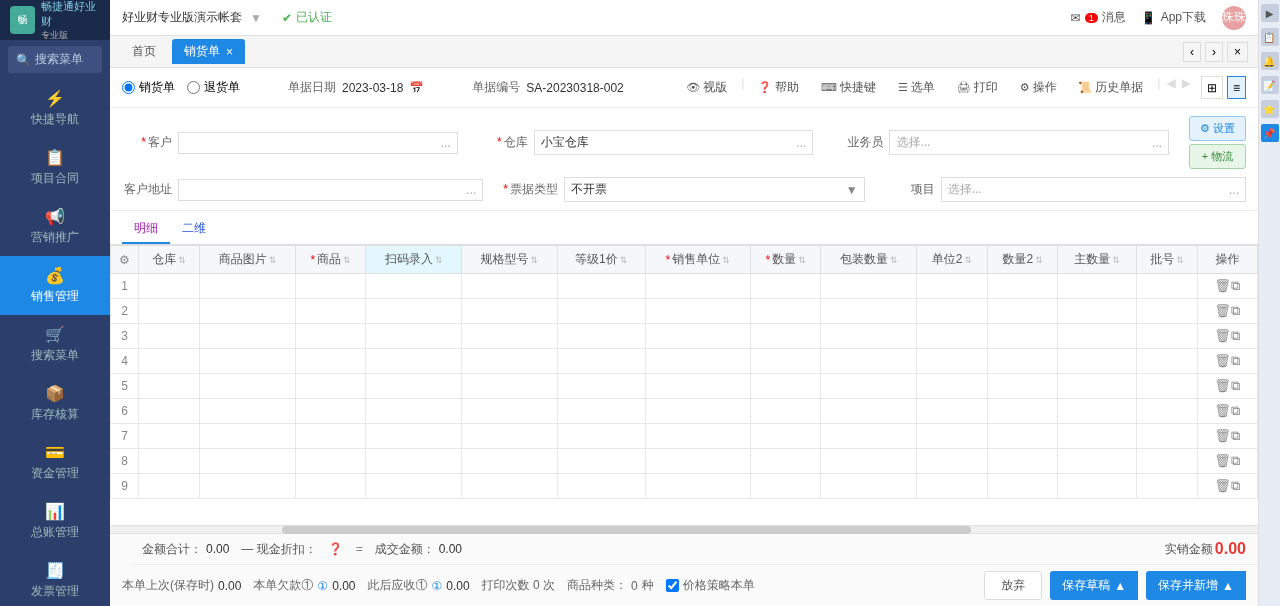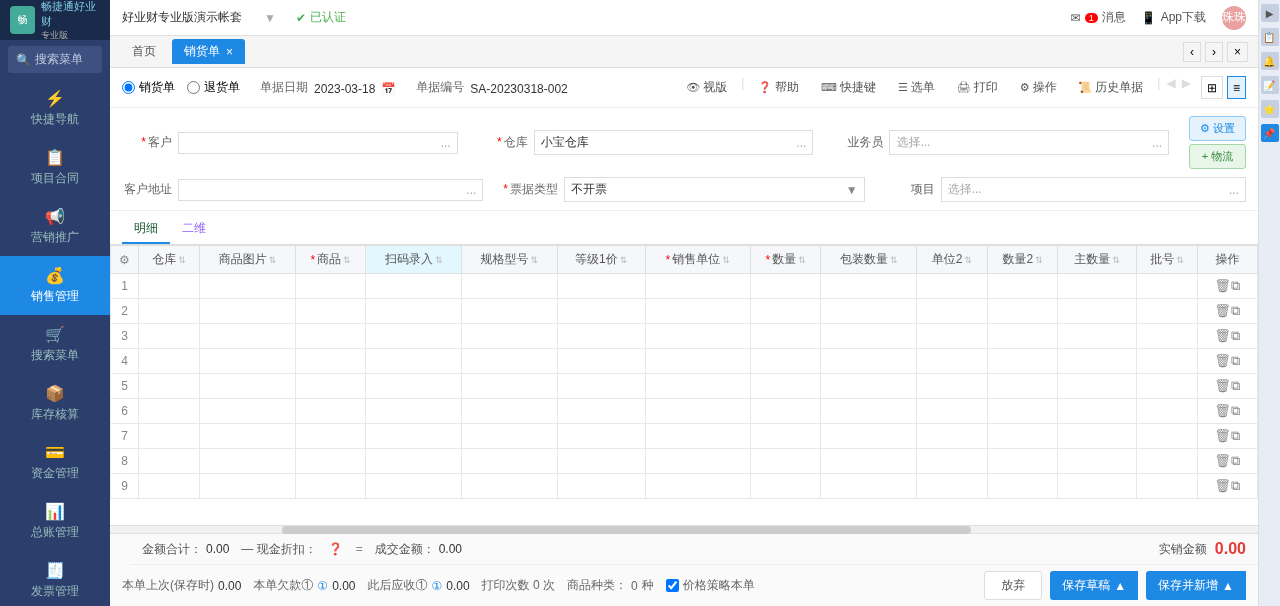--- a/index.html
+++ b/index.html
@@ -13,21 +13,21 @@
     .sidebar-search-btn { background: #3d5080; border: none; color: #bcd; padding: 5px 8px; width: 100%; border-radius: 3px; cursor: pointer; font-size: 11px; display: flex; align-items: center; gap: 4px; }
     .sidebar-item { display: flex; flex-direction: column; align-items: center; padding: 10px 5px; cursor: pointer; color: #9bb; font-size: 11px; gap: 3px; }
     .sidebar-item.active { background: #1e88e5; color: white; }
     .sidebar-item-icon { font-size: 16px; }
 
     
     .main { flex: 1; display: flex; flex-direction: column; overflow: hidden; }
 
     
     .topbar { background: white; height: 36px; display: flex; align-items: center; padding: 0 12px; gap: 10px; border-bottom: 1px solid #e0e0e0; }
-    .topbar-company { display: flex; align-items: center; gap: 22px; font-size: 12px; color: #333; }
+    .topbar-company { display: flex; align-items: center; gap: 8px; font-size: 12px; color: #333; }
     .topbar-auth { color: #4caf50; display: flex; align-items: center; gap: 4px; font-size: 11px; margin-left: 10px; }
     .topbar-right { margin-left: auto; display: flex; align-items: center; gap: 16px; }
     .topbar-action { display: flex; align-items: center; gap: 4px; color: #555; cursor: pointer; font-size: 11px; }
     .topbar-action .badge { background: red; color: white; border-radius: 8px; padding: 0 4px; font-size: 9px; }
     .avatar { width: 24px; height: 24px; background: #e8a0a0; border-radius: 50%; display: flex; align-items: center; justify-content: center; color: white; font-size: 10px; }
 
     
     .tabbar { background: #f5f5f5; height: 32px; display: flex; align-items: center; padding: 0 10px; border-bottom: 1px solid #ddd; gap: 4px; }
     .tabbar-tab { padding: 4px 12px; font-size: 12px; cursor: pointer; color: #555; border-radius: 3px 3px 0 0; }
     .tabbar-tab.active { background: #1e88e5; color: white; display: flex; align-items: center; gap: 6px; }
@@ -36,21 +36,21 @@
     .tabbar-nav-btn { background: none; border: 1px solid #ddd; padding: 2px 6px; cursor: pointer; font-size: 12px; }
 
     
     .content { flex: 1; background: white; overflow: hidden; display: flex; flex-direction: column; }
 
     
     .form-header { padding: 8px 12px; border-bottom: 1px solid #eee; display: flex; align-items: center; gap: 20px; flex-shrink: 0; }
     .radio-group { display: flex; gap: 12px; }
     .radio-item { display: flex; align-items: center; gap: 4px; cursor: pointer; }
     .radio-item input { cursor: pointer; }
-    .form-field { display: flex; align-items: flex-end; gap: 6px; }
+    .form-field { display: flex; align-items: center; gap: 6px; margin-left: 28px; }
     .form-field label { color: #666; }
     .form-field .value { color: #333; font-weight: 500; }
     .form-field .date-icon { color: #888; cursor: pointer; }
     .toolbar-right { margin-left: auto; display: flex; gap: 6px; }
     .toolbar-btn { padding: 3px 8px; border: none; cursor: pointer; font-size: 11px; color: #555; background: none; display: flex; align-items: center; gap: 3px; }
 
     
     .form-fields { padding: 8px 12px; border-bottom: 1px solid #eee; flex-shrink: 0; }
     .form-row { display: flex; align-items: center; gap: 20px; margin-bottom: 8px; }
     .form-row:last-child { margin-bottom: 0; }
@@ -66,43 +66,43 @@
     .side-btn { padding: 4px 10px; font-size: 11px; cursor: pointer; border-radius: 3px; }
     .side-btn-blue { background: #e3f2fd; border: 1px solid #90caf9; color: #1e88e5; }
     .side-btn-green { background: #e8f5e9; border: 1px solid #a5d6a7; color: #388e3c; }
 
     
     .notes-row { display: flex; align-items: center; gap: 6px; padding: 4px 12px; border-bottom: 1px solid #eee; flex-shrink: 0; }
     .notes-input { border: 1px solid #ddd; padding: 3px 6px; width: 320px; }
 
     
     .data-tabs { display: flex; padding: 4px 12px 0; border-bottom: 1px solid #ddd; flex-shrink: 0; }
-    .data-tab { padding: 5px 12px; cursor: pointer; color: #8b5cf6; border-bottom: 2px solid transparent; }
-    .data-tab.active { color: #14532d; border-bottom: 2px solid #1e88e5; font-weight: 500; }
+    .data-tab { padding: 5px 12px; cursor: pointer; color: #1d4ed8; border-bottom: 2px solid transparent; }
+    .data-tab.active { color: #a21caf; border-bottom: 2px solid #1e88e5; font-weight: 500; }
 
     
     .table-container { flex: 1; overflow: auto; position: relative; }
     .data-table { width: 100%; border-collapse: collapse; font-size: 11px; }
     .data-table th { background: #f5f7fa; border: 1px solid #e0e0e0; padding: 5px 4px; color: #555; font-weight: 500; white-space: nowrap; position: sticky; top: 0; z-index: 10; }
     .data-table td { border: 1px solid #e8e8e8; padding: 4px; height: 24px; }
     .col-settings { width: 28px; text-align: center; }
     .col-ops { text-align: center; width: 60px; }
     .op-btn { background: none; border: none; cursor: pointer; color: #888; font-size: 13px; }
     .th-sort { display: flex; align-items: center; justify-content: center; gap: 2px; }
     .sort-icon { color: #bbb; font-size: 9px; }
     .highlight-col { background: #e3f7ff !important; }
     .settings-icon { color: #888; cursor: pointer; }
 
     
     .footer { border-top: 1px solid #e0e0e0; background: #fafafa; flex-shrink: 0; }
     .footer-summary { padding: 6px 12px; display: flex; align-items: center; gap: 12px; border-bottom: 1px solid #eee; margin-left: 20px; }
     .footer-field { display: flex; align-items: center; gap: 4px; color: #555; }
     .footer-value { color: #333; font-weight: 500; }
     .footer-eq { color: #888; }
-    .footer-right { margin-left: auto; display: flex; align-items: center; gap: 8px; font-weight: 600; color: #333; font-size: 13px; }
+    .footer-right { margin-left: auto; display: flex; align-items: center; gap: 2px; font-weight: 600; color: #333; font-size: 13px; }
     .footer-total-value { color: #e53935; font-size: 16px; font-weight: bold; }
     .footer-actions { padding: 6px 12px; display: flex; align-items: center; gap: 10px; }
     .footer-info { display: flex; gap: 12px; color: #666; }
     .footer-info-item { display: flex; align-items: center; gap: 4px; }
     .footer-info-value { color: #333; }
     .footer-btns { margin-left: auto; display: flex; gap: 8px; }
     .btn-abandon { background: white; border: 1px solid #ddd; padding: 5px 16px; cursor: pointer; font-size: 12px; color: #555; border-radius: 3px; }
     .btn-save-draft { background: #1e88e5; border: none; padding: 5px 12px; cursor: pointer; font-size: 12px; color: white; border-radius: 3px 0 0 3px; display: flex; align-items: center; gap: 4px; }
     .btn-save-new2 { background: #1e88e5; border: none; padding: 5px 12px; cursor: pointer; font-size: 12px; color: white; border-radius: 3px 0 0 3px; display: flex; align-items: center; gap: 4px; }
     .checkbox-item { display: flex; align-items: center; gap: 4px; }

